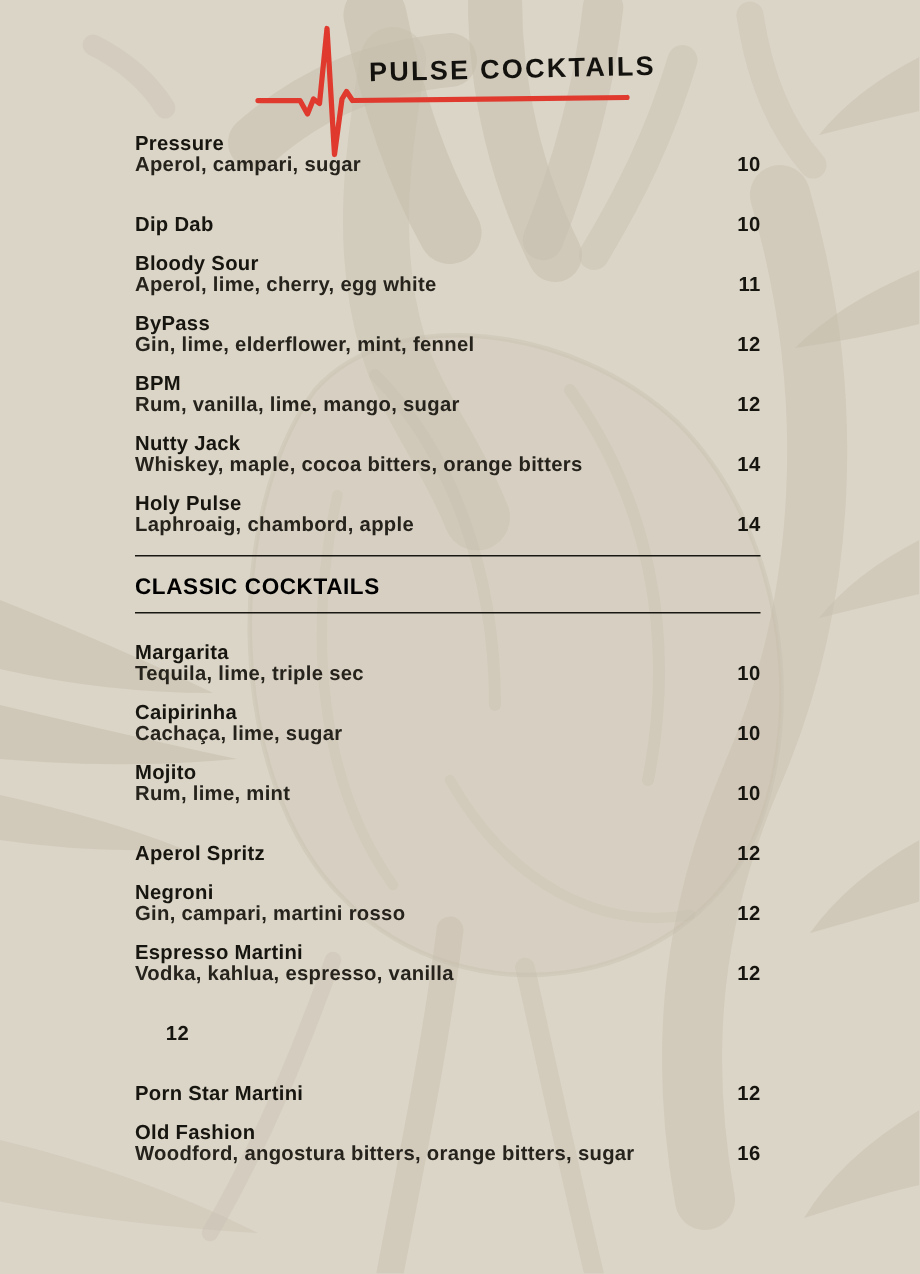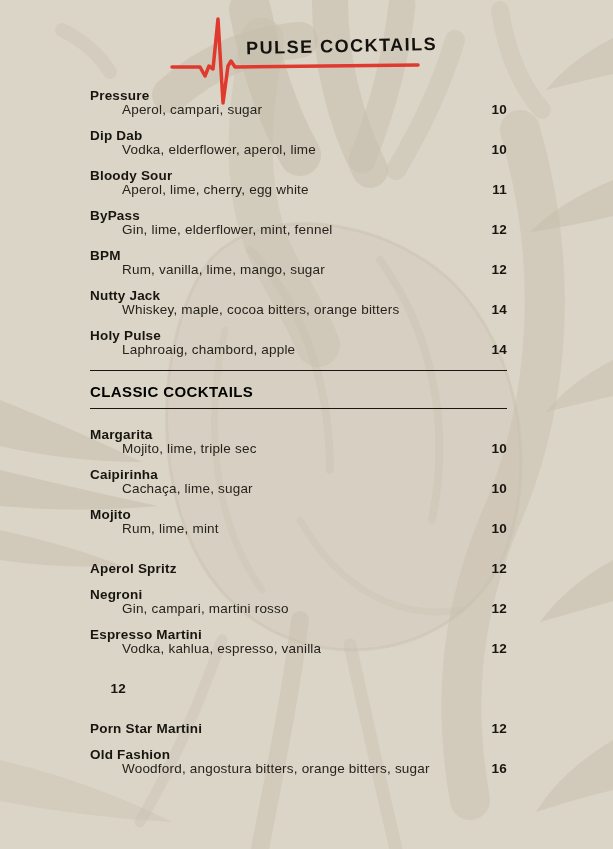--- a/index.html
+++ b/index.html
@@ -27,22 +27,22 @@
   .section.classic{padding-top:19px;}
   .row{
     display:flex;justify-content:space-between;align-items:flex-end;
     margin-bottom:12px;height:28px;
   }
   .item-name{
     font-size:13.5px;font-weight:bold;line-height:14px;
     letter-spacing:.2px;color:#17150f;
   }
   .item-ingredients{
-    font-size:13.5px;font-weight:400;line-height:14px;
-    letter-spacing:.2px;color:#26231d;margin-left:32px;
+    font-size:13.5px;font-weight:700;line-height:14px;
+    letter-spacing:.2px;color:#26231d;
   }
   .price{
     font-size:13.5px;font-weight:bold;color:#17150f;
     text-align:right;min-width:36px;letter-spacing:.2px;
   }
   .pulse .price{margin-top:14px;}
   .classic .price{margin-top:5px;}
   .rule{border:none;border-top:1.6px solid #191712;margin:0;}
   .rule.top{margin-top:13px;}
   .rule.bottom{margin-top:8px;}
@@ -113,21 +113,20 @@
       <div class="row">
         <div>
           <div class="item-name">Pressure</div>
           <div class="item-ingredients">Aperol, campari, sugar</div>
         </div>
         <div class="price">10</div>
       </div>
       <div class="row">
         <div>
           <div class="item-name">Dip Dab</div>
-          <div class="item-ingredients">Vodka, elderflower, aperol, lime</div>
         </div>
         <div class="price">10</div>
       </div>
       <div class="row">
         <div>
           <div class="item-name">Bloody Sour</div>
           <div class="item-ingredients">Aperol, lime, cherry, egg white</div>
         </div>
         <div class="price">11</div>
       </div>
@@ -162,21 +161,21 @@
     </section>
 
     <hr class="rule top">
     <h2 class="section-heading">CLASSIC COCKTAILS</h2>
     <hr class="rule bottom">
 
     <section class="section classic">
       <div class="row">
         <div>
           <div class="item-name">Margarita</div>
-          <div class="item-ingredients">Mojito, lime, triple sec</div>
+          <div class="item-ingredients">Tequila, lime, triple sec</div>
         </div>
         <div class="price">10</div>
       </div>
       <div class="row">
         <div>
           <div class="item-name">Caipirinha</div>
           <div class="item-ingredients">Cachaça, lime, sugar</div>
         </div>
         <div class="price">10</div>
       </div>

